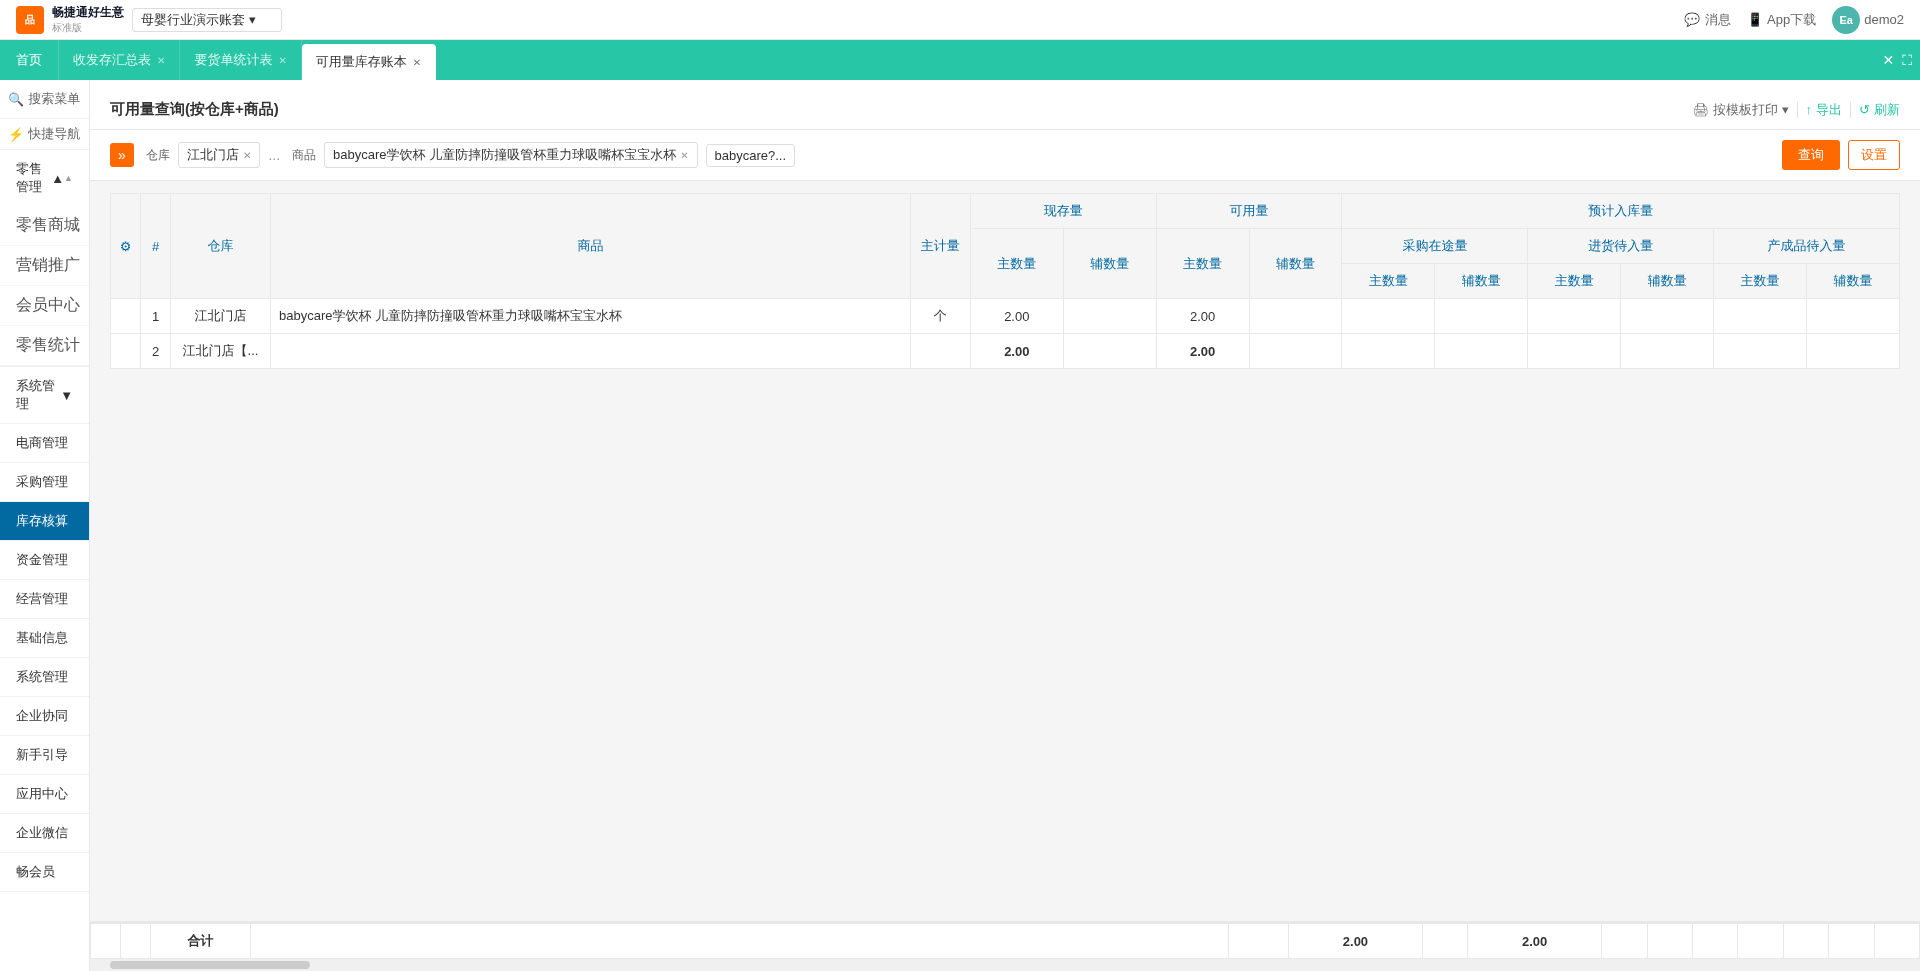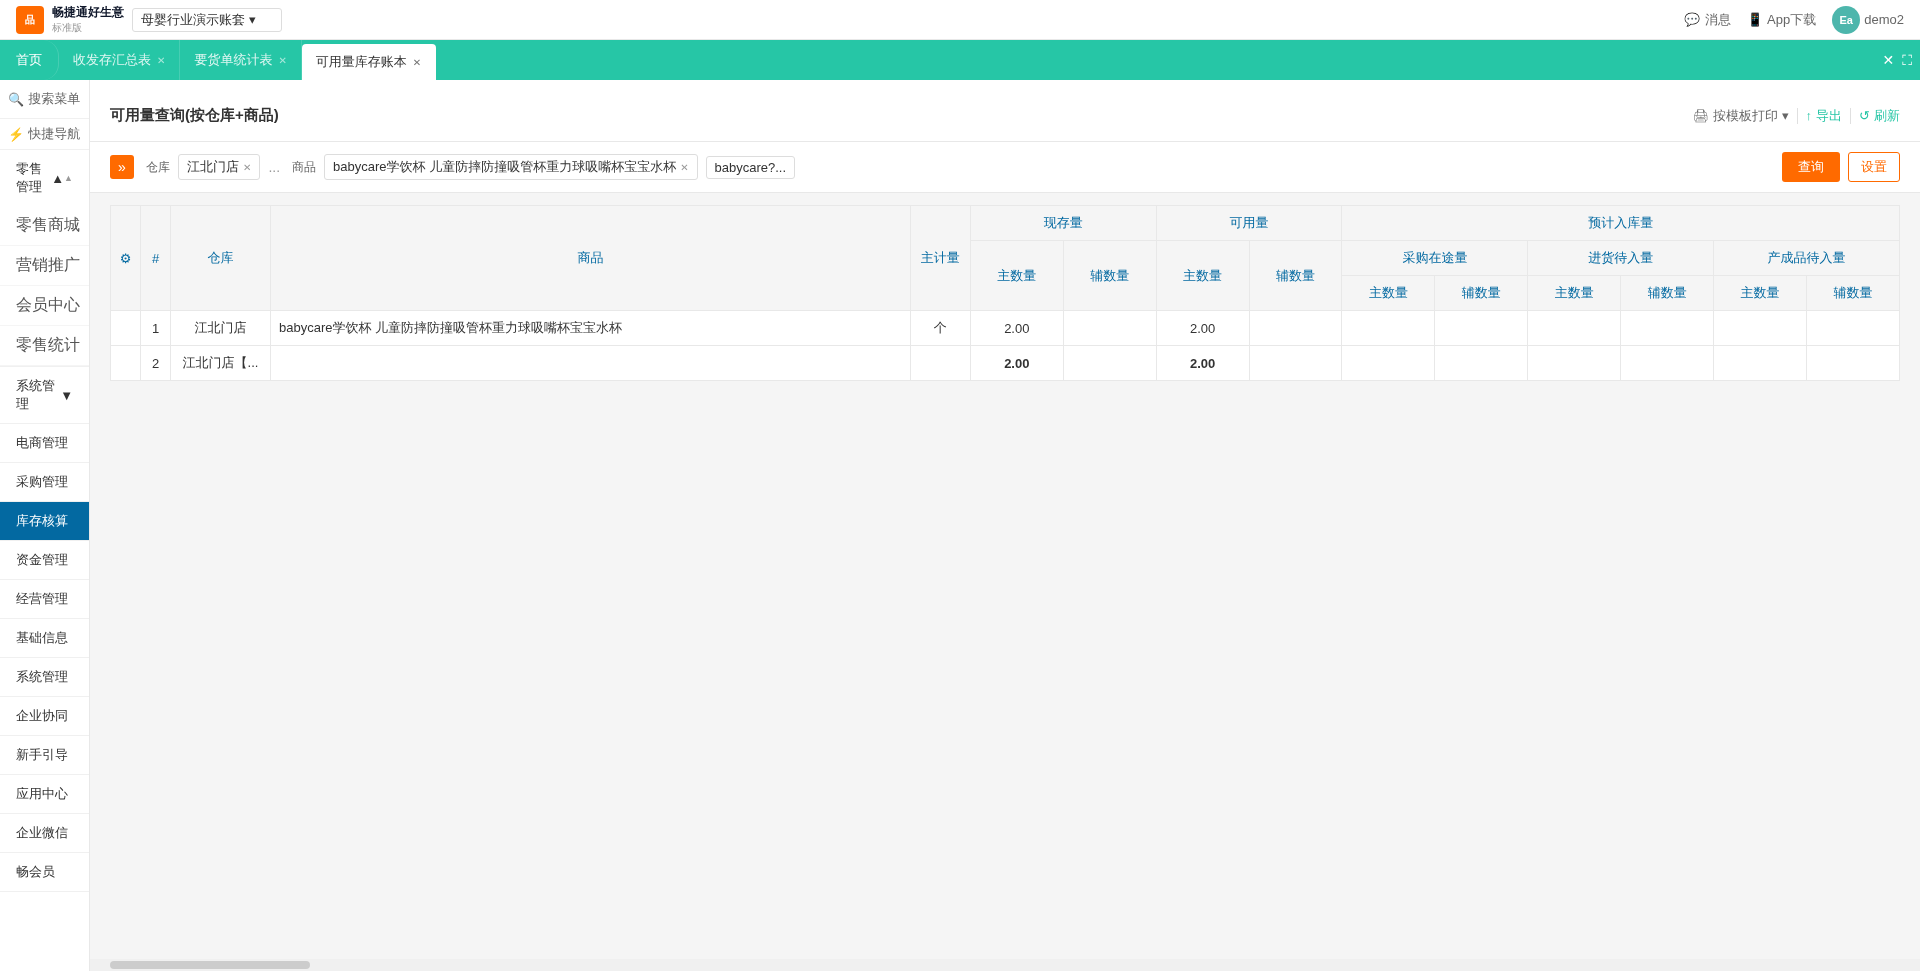--- a/index.html
+++ b/index.html
@@ -40,21 +40,21 @@
       padding: 0 14px;
       color: rgba(255,255,255,0.85);
       cursor: pointer;
       font-size: 13px;
       gap: 6px;
       border-right: 1px solid rgba(255,255,255,0.15);
       white-space: nowrap;
     }
     .tab.active { background: #fff; color: #333; border-radius: 4px 4px 0 0; margin-top: 4px; }
     .tab .close-btn { font-size: 10px; opacity: 0.7; }
-    .tab-home { padding: 0 16px; color: #fff; border-radius: 16px; }
+    .tab-home { padding: 0 16px; color: #fff; }
     .tabbar-close { margin-left: auto; display: flex; align-items: center; padding: 0 8px; color: #fff; cursor: pointer; font-size: 16px; gap: 8px; }
 
     
     .main-layout { display: flex; flex: 1; overflow: hidden; }
 
     
     .sidebar {
       width: 90px;
       background: #fff;
       border-right: 1px solid #e8e8e8;
@@ -89,21 +89,21 @@
 
     
     .page-header {
       background: #fff;
       padding: 10px 20px 0 20px;
       display: flex;
       align-items: center;
       justify-content: space-between;
       border-bottom: 1px solid #e8e8e8;
       flex-shrink: 0;
-      height: 62px;
+      height: 50px;
     }
     .page-title { font-size: 15px; font-weight: bold; color: #333; }
     .page-actions { display: flex; align-items: center; gap: 8px; }
     .btn-template { display: flex; align-items: center; gap: 4px; font-size: 12px; color: #666; cursor: pointer; }
     .btn-export { display: flex; align-items: center; gap: 4px; font-size: 12px; color: #26c6a6; cursor: pointer; }
     .btn-refresh { display: flex; align-items: center; gap: 4px; font-size: 12px; color: #26c6a6; cursor: pointer; }
 
     
     .filter-bar {
       background: #fff;
@@ -462,19 +462,42 @@
             <td></td>
             <td></td>
             <td></td>
             <td></td>
             <td></td>
           </tr>
         </tbody>
       </table>
     </div>
 
+    <div style="background:#fef9f0; border-top:2px solid #e8e8e8; padding:0; flex-shrink:0; overflow:hidden;">
+      <table style="width:100%; border-collapse:collapse; font-size:12px; background:#fef9f0;">
+        <tbody>
+          <tr>
+            <td style="width:30px; border:1px solid #e8e8e8; padding:8px 6px; text-align:center;"></td>
+            <td style="width:30px; border:1px solid #e8e8e8; padding:8px 6px; text-align:center;"></td>
+            <td style="width:100px; border:1px solid #e8e8e8; padding:8px 6px; text-align:center; font-weight:bold;">合计</td>
+            <td style="min-width:280px; border:1px solid #e8e8e8; padding:8px 6px;"></td>
+            <td style="width:60px; border:1px solid #e8e8e8; padding:8px 6px;"></td>
+            <td style="border:1px solid #e8e8e8; padding:8px 6px; text-align:center; font-weight:bold;">2.00</td>
+            <td style="border:1px solid #e8e8e8; padding:8px 6px;"></td>
+            <td style="border:1px solid #e8e8e8; padding:8px 6px; text-align:center; font-weight:bold;">2.00</td>
+            <td style="border:1px solid #e8e8e8; padding:8px 6px;"></td>
+            <td style="border:1px solid #e8e8e8; padding:8px 6px;"></td>
+            <td style="border:1px solid #e8e8e8; padding:8px 6px;"></td>
+            <td style="border:1px solid #e8e8e8; padding:8px 6px;"></td>
+            <td style="border:1px solid #e8e8e8; padding:8px 6px;"></td>
+            <td style="border:1px solid #e8e8e8; padding:8px 6px;"></td>
+            <td style="border:1px solid #e8e8e8; padding:8px 6px;"></td>
+          </tr>
+        </tbody>
+      </table>
+    </div>
 
     <div class="scrollbar-area">
       <div style="height:8px; background:#ccc; width:200px; border-radius:4px; margin: 2px 20px; display:inline-block;"></div>
     </div>
 
   </div>
 </div>
 
 </body></html>

